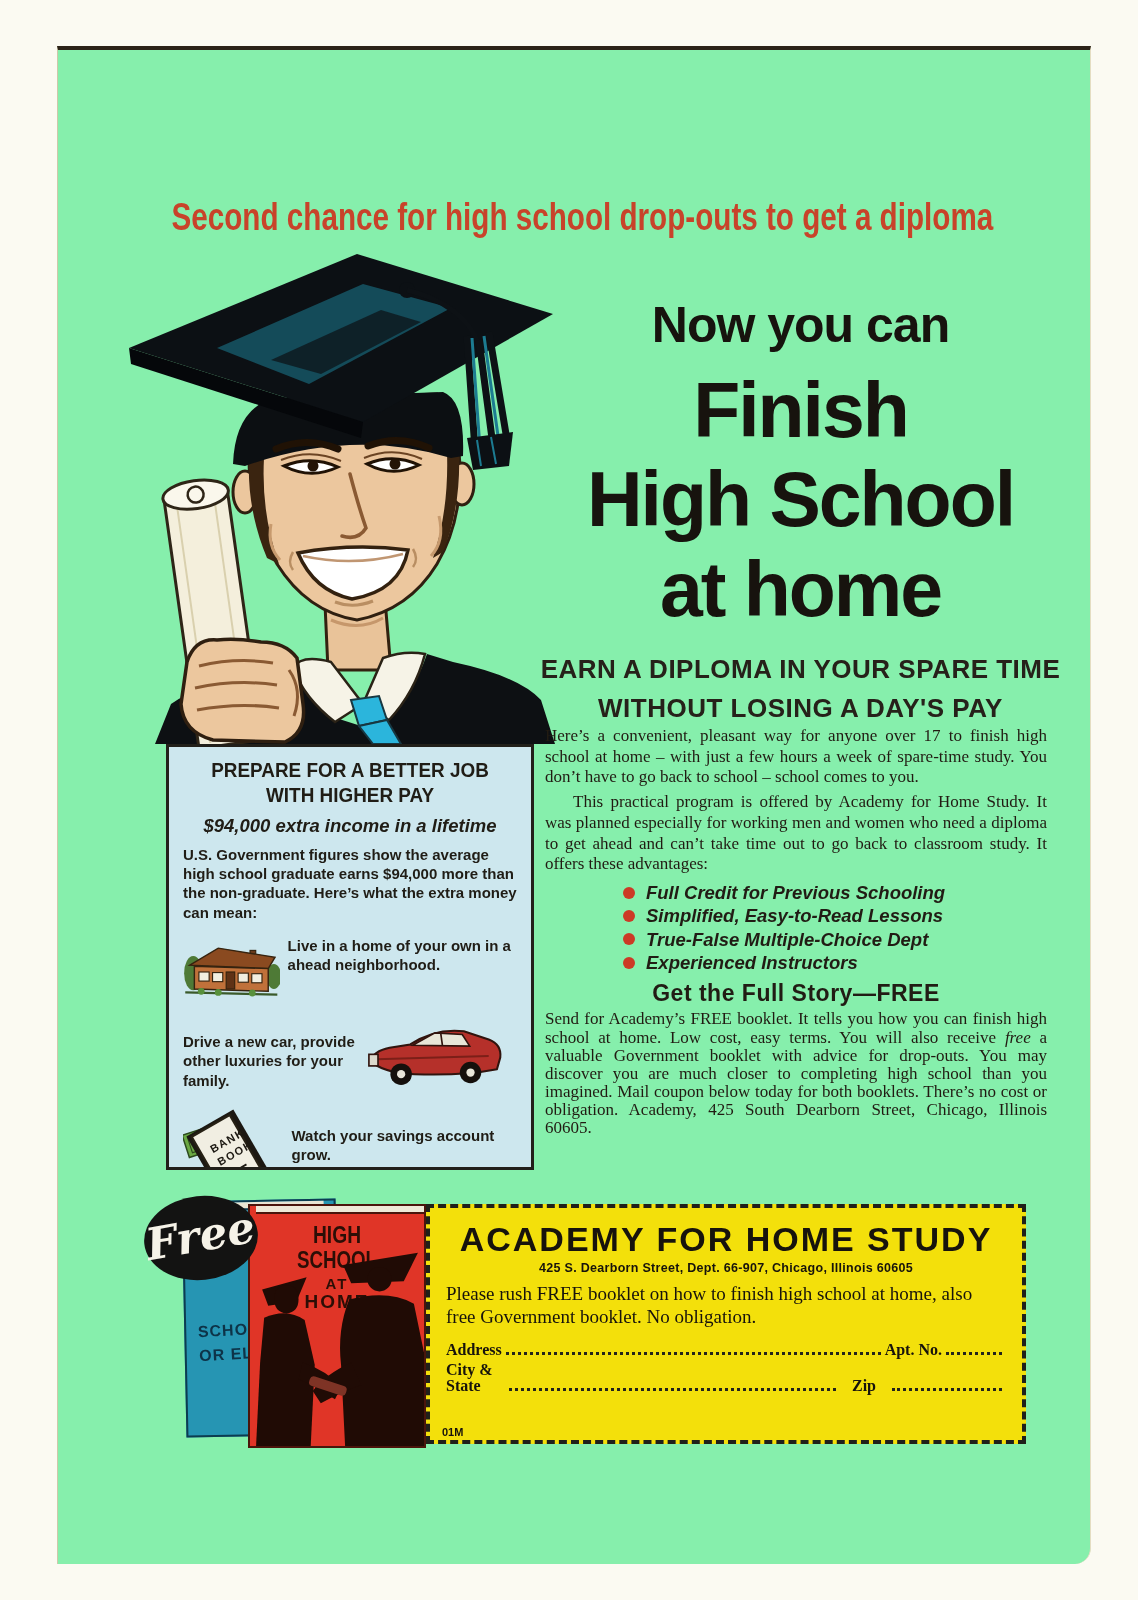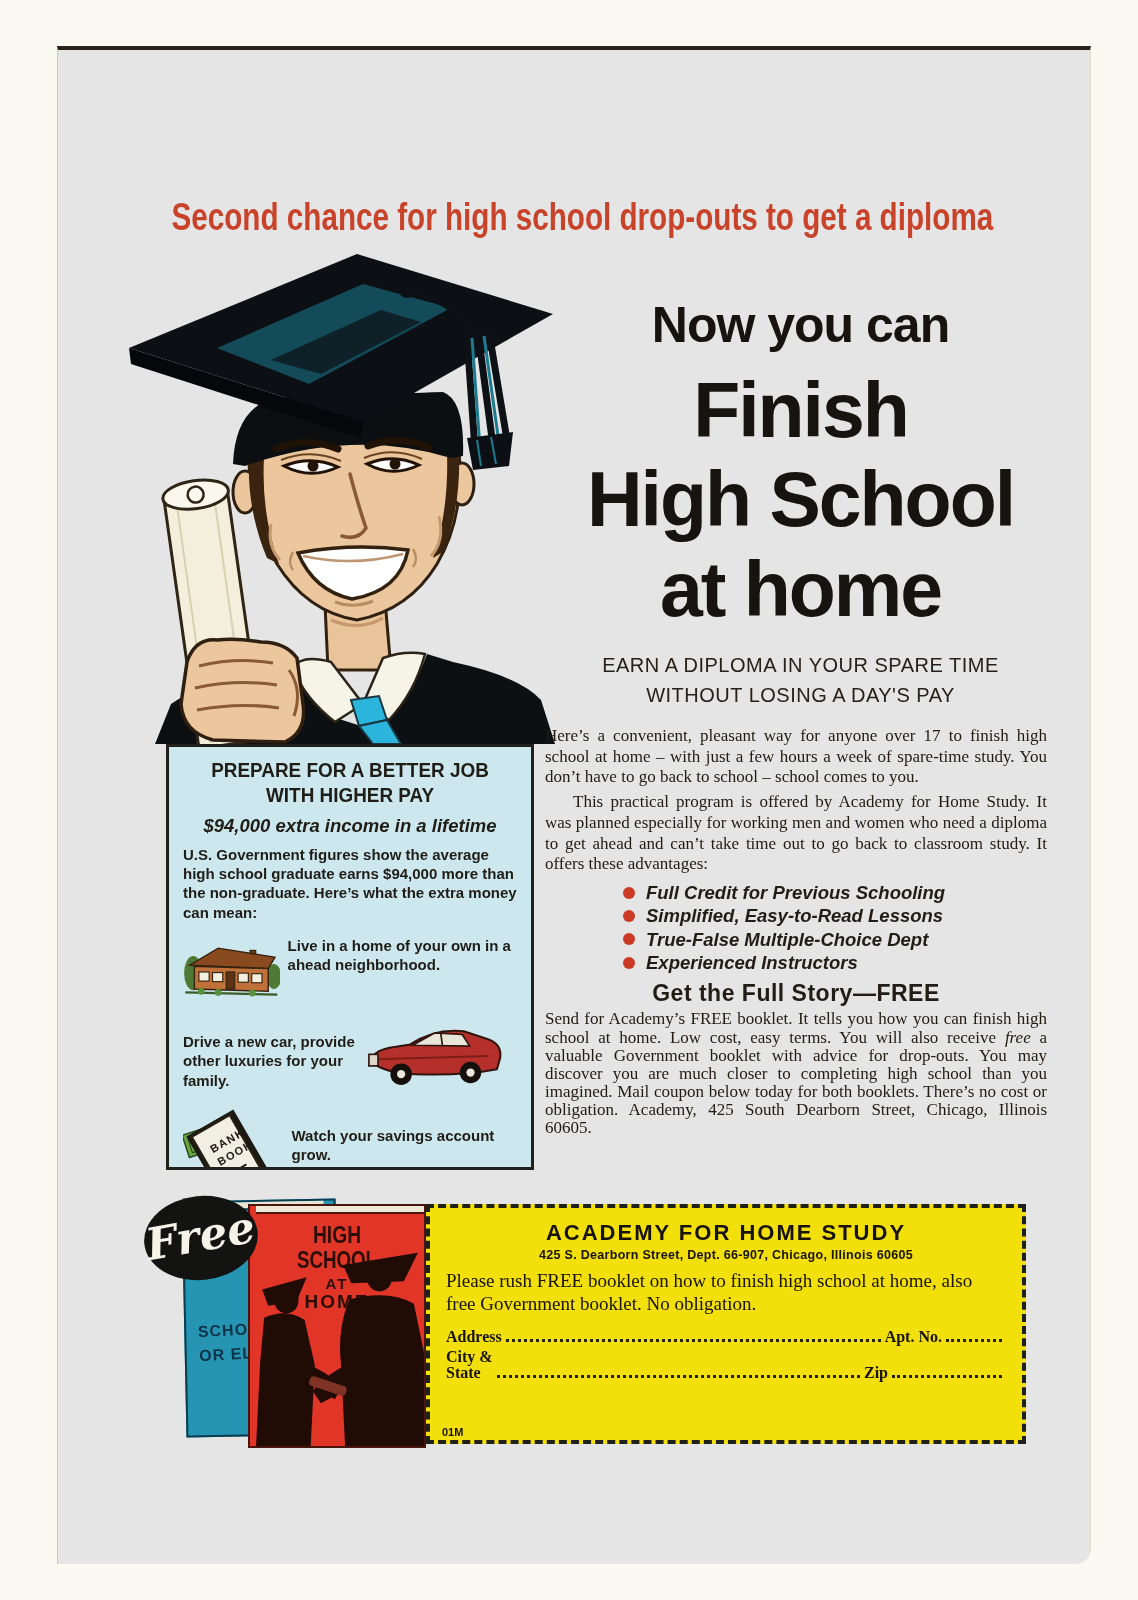--- a/index.html
+++ b/index.html
@@ -1,28 +1,28 @@
 <!DOCTYPE html>
 <html><head>
 <meta charset="utf-8">
 <style>
   html,body{margin:0;padding:0;}
   body{width:1138px;height:1600px;position:relative;background:#fbfaf2;font-family:"Liberation Sans",sans-serif;overflow:hidden;}
-  .page{position:absolute;left:57px;top:46px;width:1034px;height:1518px;background:#e5e5e5;
+  .page{position:absolute;left:57px;top:46px;width:1034px;height:1518px;background:#86efac;
         border-top:4px solid #2c2318;border-left:1px solid #cfc8ab;border-right:1px solid #e4ddc2;
         border-bottom-right-radius:16px;box-sizing:border-box;}
   .abs{position:absolute;}
   
   .top-headline{left:0;top:146px;width:100%;text-align:center;color:#c8432a;
         font-size:38px;font-weight:700;transform:scaleX(.78);transform-origin:center;white-space:nowrap;}
   
   .headline-block{left:455px;top:246px;width:575px;text-align:center;color:#17130e;}
   .hl-small{font-size:50px;font-weight:800;letter-spacing:-1px;margin-bottom:12px;}
   .hl-big{font-size:77px;font-weight:800;letter-spacing:-2px;line-height:1.16;}
-  .subhead{left:455px;top:600px;width:575px;text-align:center;font-size:20px;font-weight:400;
+  .subhead{left:455px;top:600px;width:575px;text-align:center;font-size:26px;font-weight:700;
         letter-spacing:.5px;line-height:1.5;color:#26211a;}
   
   .body-copy{left:487px;top:676px;width:502px;color:#211b12;}
   .body-copy p{font-family:"Liberation Serif",serif;font-size:17px;line-height:1.22;text-align:justify;margin:0 0 4px 0;}
   .body-copy p.indent{text-indent:28px;}
   .body-copy p.tight{line-height:1.07;margin-top:0;}
   .adv-list{margin:6px 0 6px 78px;}
   .adv-item{display:flex;align-items:center;font-size:18.5px;font-weight:700;font-style:italic;
         line-height:1.26;color:#211c14;}
   .adv-dot{width:12px;height:12px;border-radius:50%;background:#cc3a26;margin-right:11px;flex:0 0 auto;}
@@ -50,33 +50,33 @@
   .rt3{font-size:15px;font-weight:800;margin-top:4px;letter-spacing:2px;}
   .rt4{font-size:19px;font-weight:800;letter-spacing:2px;}
   .sil{position:absolute;left:0;bottom:0;width:100%;height:100%;z-index:3;}
   .free-badge{left:86px;top:1146px;width:114px;height:84px;background:#131312;border-radius:50%;
         transform:rotate(-6deg);z-index:6;display:flex;align-items:center;justify-content:center;}
   .free-badge span{color:#f6f3e8;font-family:"DejaVu Serif",serif;font-style:italic;font-weight:700;
         font-size:44px;transform:rotate(-4deg);padding-bottom:6px;}
   
   .coupon{left:368px;top:1154px;width:600px;height:240px;background:#f3e00b;border:4px dashed #20201a;
         box-sizing:border-box;padding:4px 16px;z-index:3;color:#17130c;}
-  .coupon-title{text-align:center;font-size:22px;font-weight:800;letter-spacing:2px;margin-top:8px;}
+  .coupon-title{text-align:center;font-size:34px;font-weight:800;letter-spacing:2px;margin-top:8px;}
   .coupon-address{text-align:center;font-size:12.5px;font-weight:700;letter-spacing:.3px;margin-top:2px;}
   .coupon-body{font-family:"Liberation Serif",serif;font-size:19px;line-height:1.2;margin-top:8px;}
   .c-row{display:flex;align-items:flex-end;}
   .c-label{font-family:"Liberation Serif",serif;font-size:16px;font-weight:700;line-height:1.05;}
   .c-label span{display:block;}
   .leader{flex:1;border-bottom:3px dotted #23231c;margin:0 4px 4px 4px;}
   .leader.short{flex:0 0 44px;}
   .leader.apt{flex:0 0 56px;}
   .leader.zip{flex:0 0 110px;}
   .c-right{font-family:"Liberation Serif",serif;font-size:16px;font-weight:700;}
   .coupon-code{position:absolute;left:12px;bottom:2px;font-size:11px;font-weight:600;}
-  .r1{margin-top:2px;} .r2{margin-top:12px;} .r3{margin-top:3px;}
+  .r1{margin-top:2px;} .r2{margin-top:12px;} .r3{margin-top:3px;gap:12px;}
 </style>
 </head>
 <body>
 
 <div class="page">
 
   <div class="abs top-headline">Second chance for high school drop-outs to get a diploma</div>
 
   <div class="abs" style="left:63px;top:202px;width:440px;height:492px;">
     <svg viewBox="0 0 440 492" width="440" height="492">

